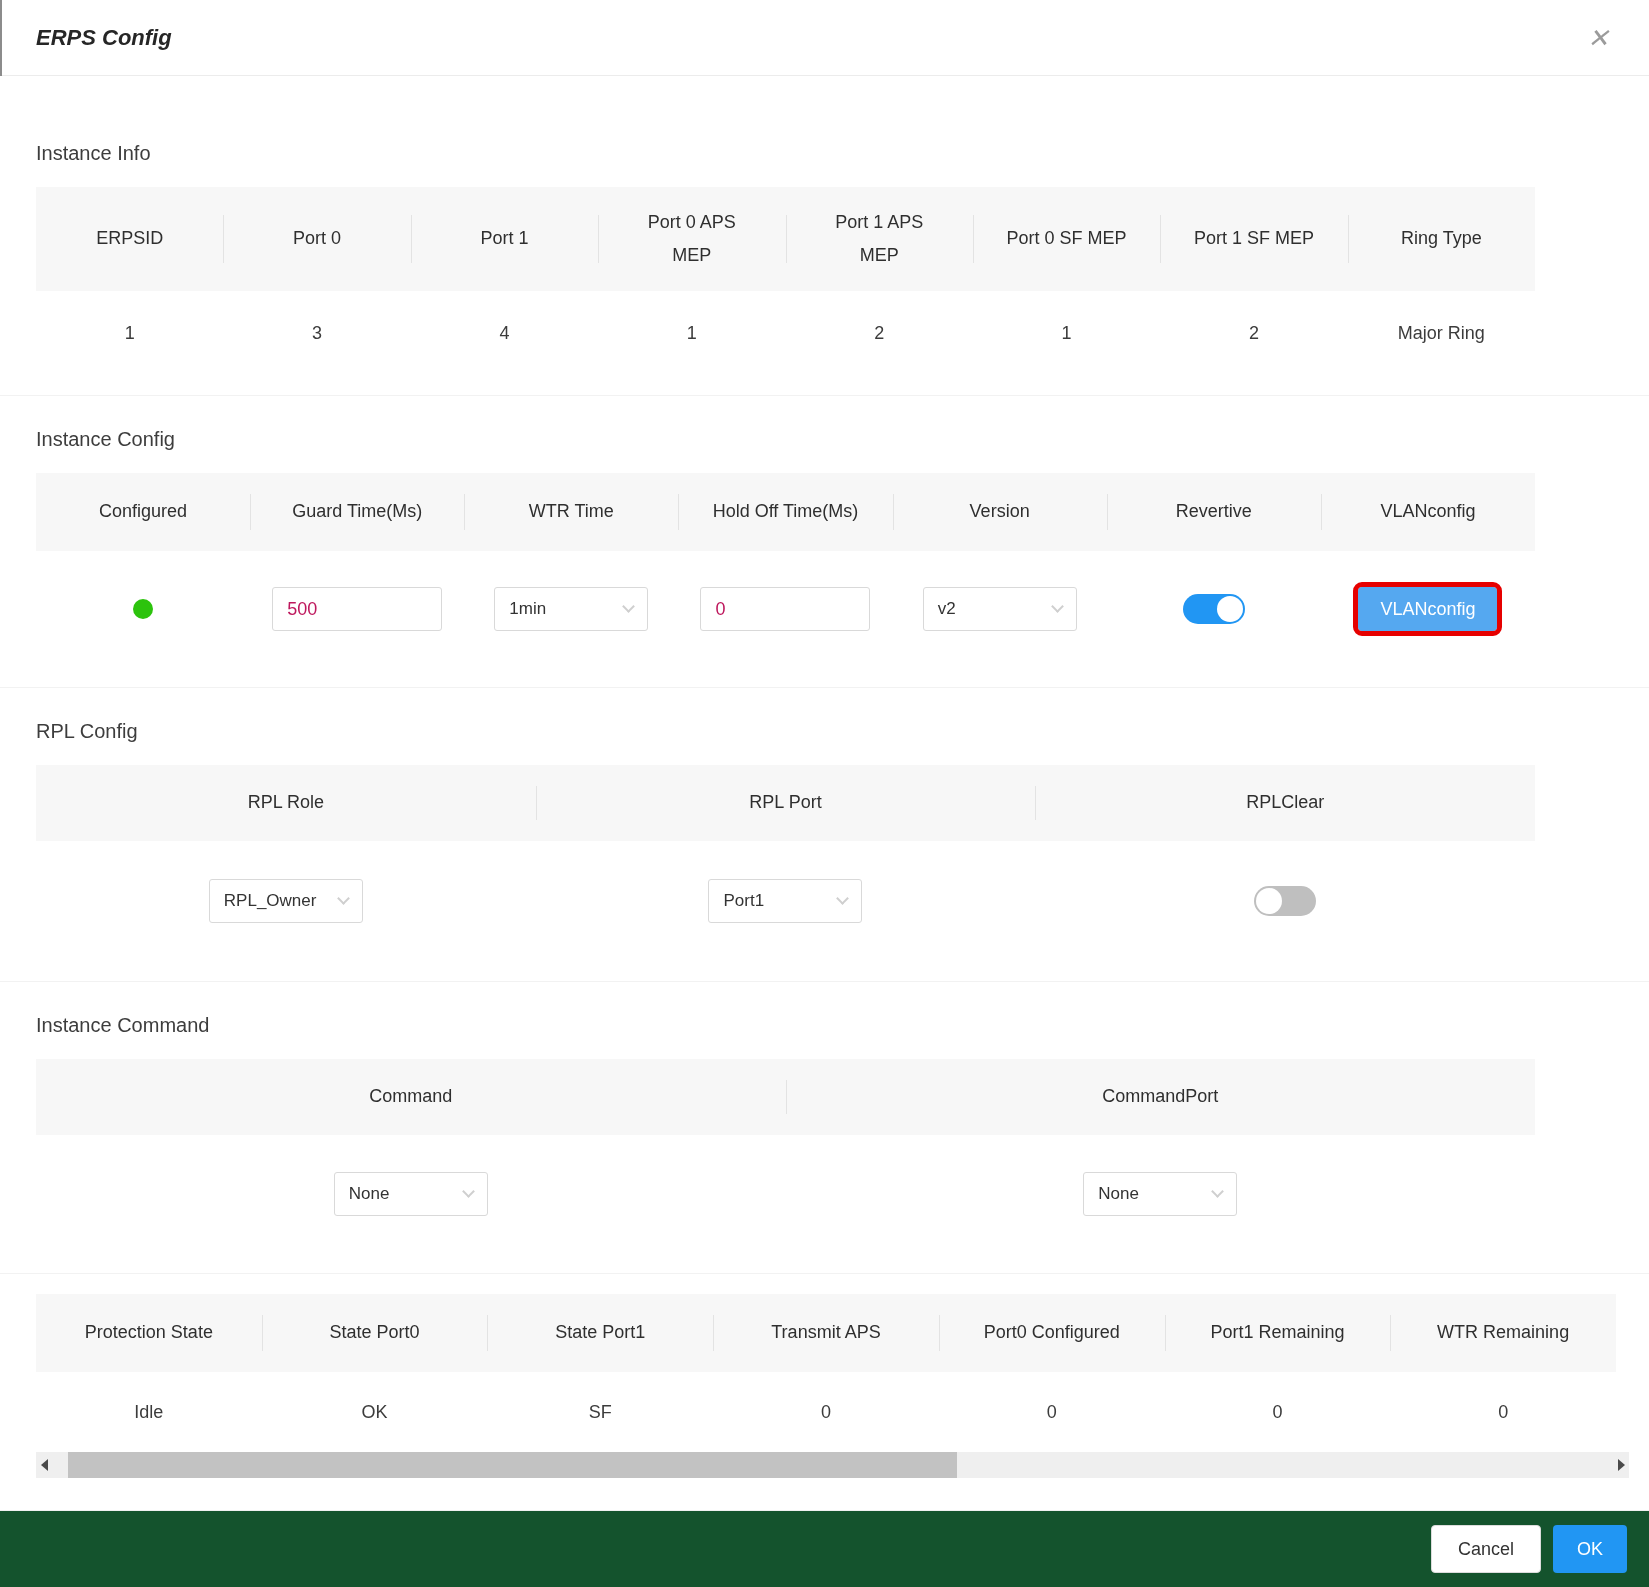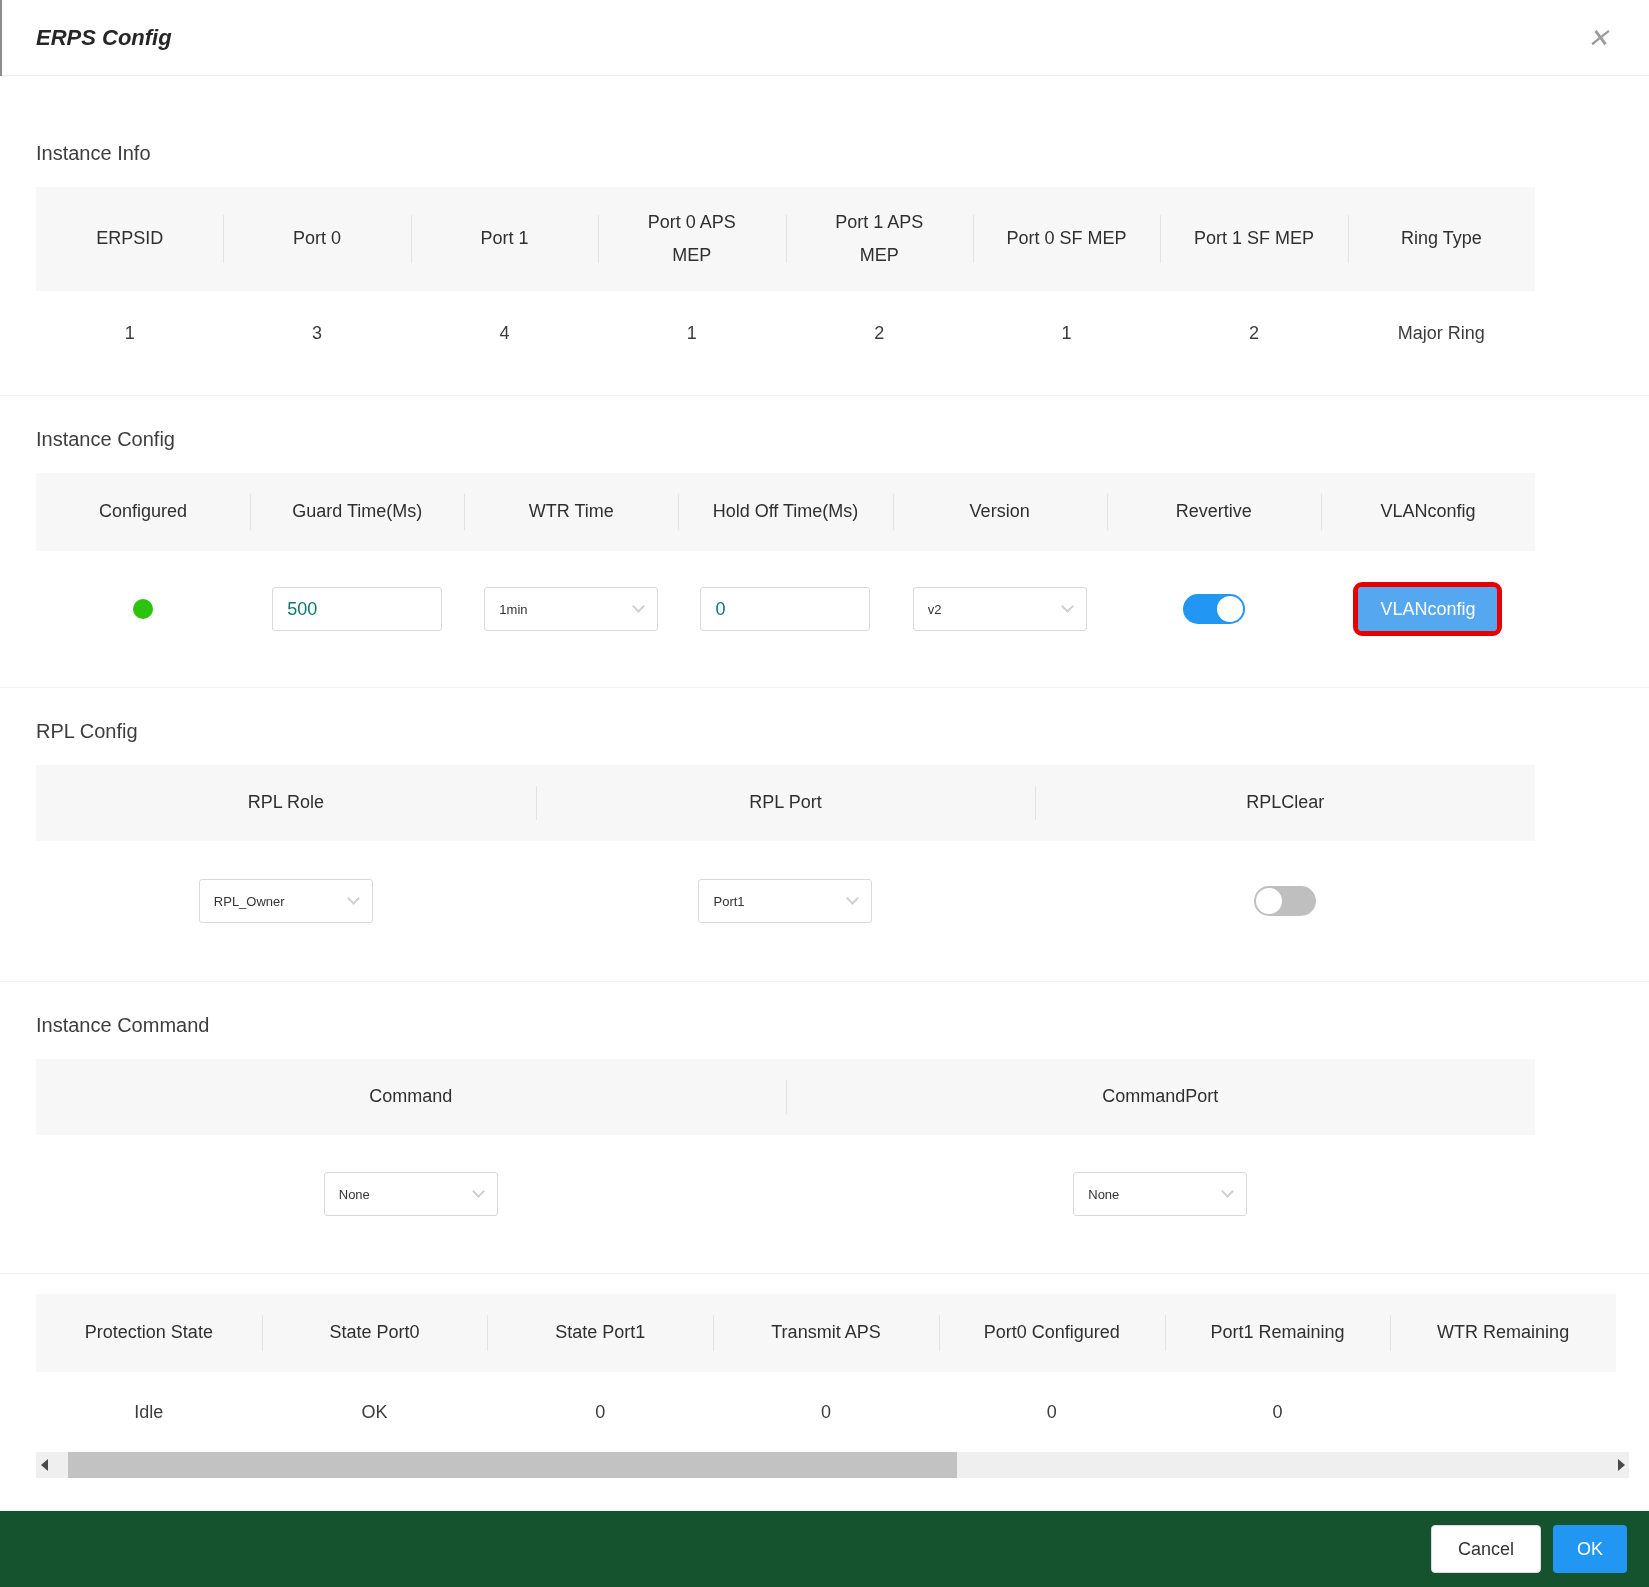--- a/index.html
+++ b/index.html
@@ -38,24 +38,24 @@
     font-size:18px;color:#2f2f2f;text-align:center;white-space:pre-line;line-height:1.85;}
   .hc + .hc::before{content:"";position:absolute;left:0;top:27%;height:46%;width:1px;background:#e3e3e3;}
   .vc{display:flex;align-items:center;justify-content:center;font-size:18px;color:#3c3c3c;}
   .h-info{height:104px;} .r-info{height:84px;}
   .h-cfg{height:78px;}  .r-cfg{height:116px;}
   .h-rpl{height:76px;}  .r-rpl{height:120px;}
   .h-cmd{height:76px;}  .r-cmd{height:118px;}
   .h-st{height:78px;}   .r-st{height:80px;}
   
   .txt{width:170px;height:44px;border:1px solid #d9d9d9;border-radius:3px;padding:0 14px;
-    font-size:18px;color:#0f766e;font-family:inherit;background:#fff;}
-  .select{width:174px;height:44px;border:1px solid #d9d9d9;border-radius:3px;background:#fff;
+    font-size:18px;color:#be185d;font-family:inherit;background:#fff;}
+  .select{width:154px;height:44px;border:1px solid #d9d9d9;border-radius:3px;background:#fff;
     display:flex;align-items:center;justify-content:space-between;padding:0 14px;
-    font-size:13px;color:#333;cursor:pointer;}
+    font-size:17px;color:#333;cursor:pointer;}
   .chev{width:9px;height:9px;border-right:2px solid #cfcfcf;border-bottom:2px solid #cfcfcf;
     transform:rotate(45deg);margin-top:-5px;flex:none;}
   .dot{width:20px;height:20px;border-radius:50%;background:#ccc;}
   .dot.on{background:var(--status-green,#2cc30d);}
   .toggle{width:62px;height:30px;border-radius:15px;background:var(--toggle-off-gray,#bfbfbf);
     position:relative;cursor:pointer;flex:none;}
   .toggle .knob{position:absolute;left:2px;top:2px;width:26px;height:26px;border-radius:50%;background:#fff;}
   .toggle.on{background:var(--accent-blue,#2196f3);}
   .toggle.on .knob{left:auto;right:2px;}
   .vlan-btn{background:var(--button-blue,#55a8f0);color:#fff;border:none;height:44px;
@@ -223,20 +223,21 @@
       <div class="hc h-st">State Port0</div>
       <div class="hc h-st">State Port1</div>
       <div class="hc h-st">Transmit APS</div>
       <div class="hc h-st">Port0 Configured</div>
       <div class="hc h-st">Port1 Remaining</div>
       <div class="hc h-st">WTR Remaining</div>
     </div>
     <div class="trow cols-7">
       <div class="vc r-st">Idle</div>
       <div class="vc r-st">OK</div>
+      <div class="vc r-st">SF</div>
       <div class="vc r-st">0</div>
       <div class="vc r-st">0</div>
       <div class="vc r-st">0</div>
       <div class="vc r-st">0</div>
     </div>
   </div>
   <div class="hscroll">
     <div class="sb-arrow">
         <div class="tri-left"></div>
       </div>

